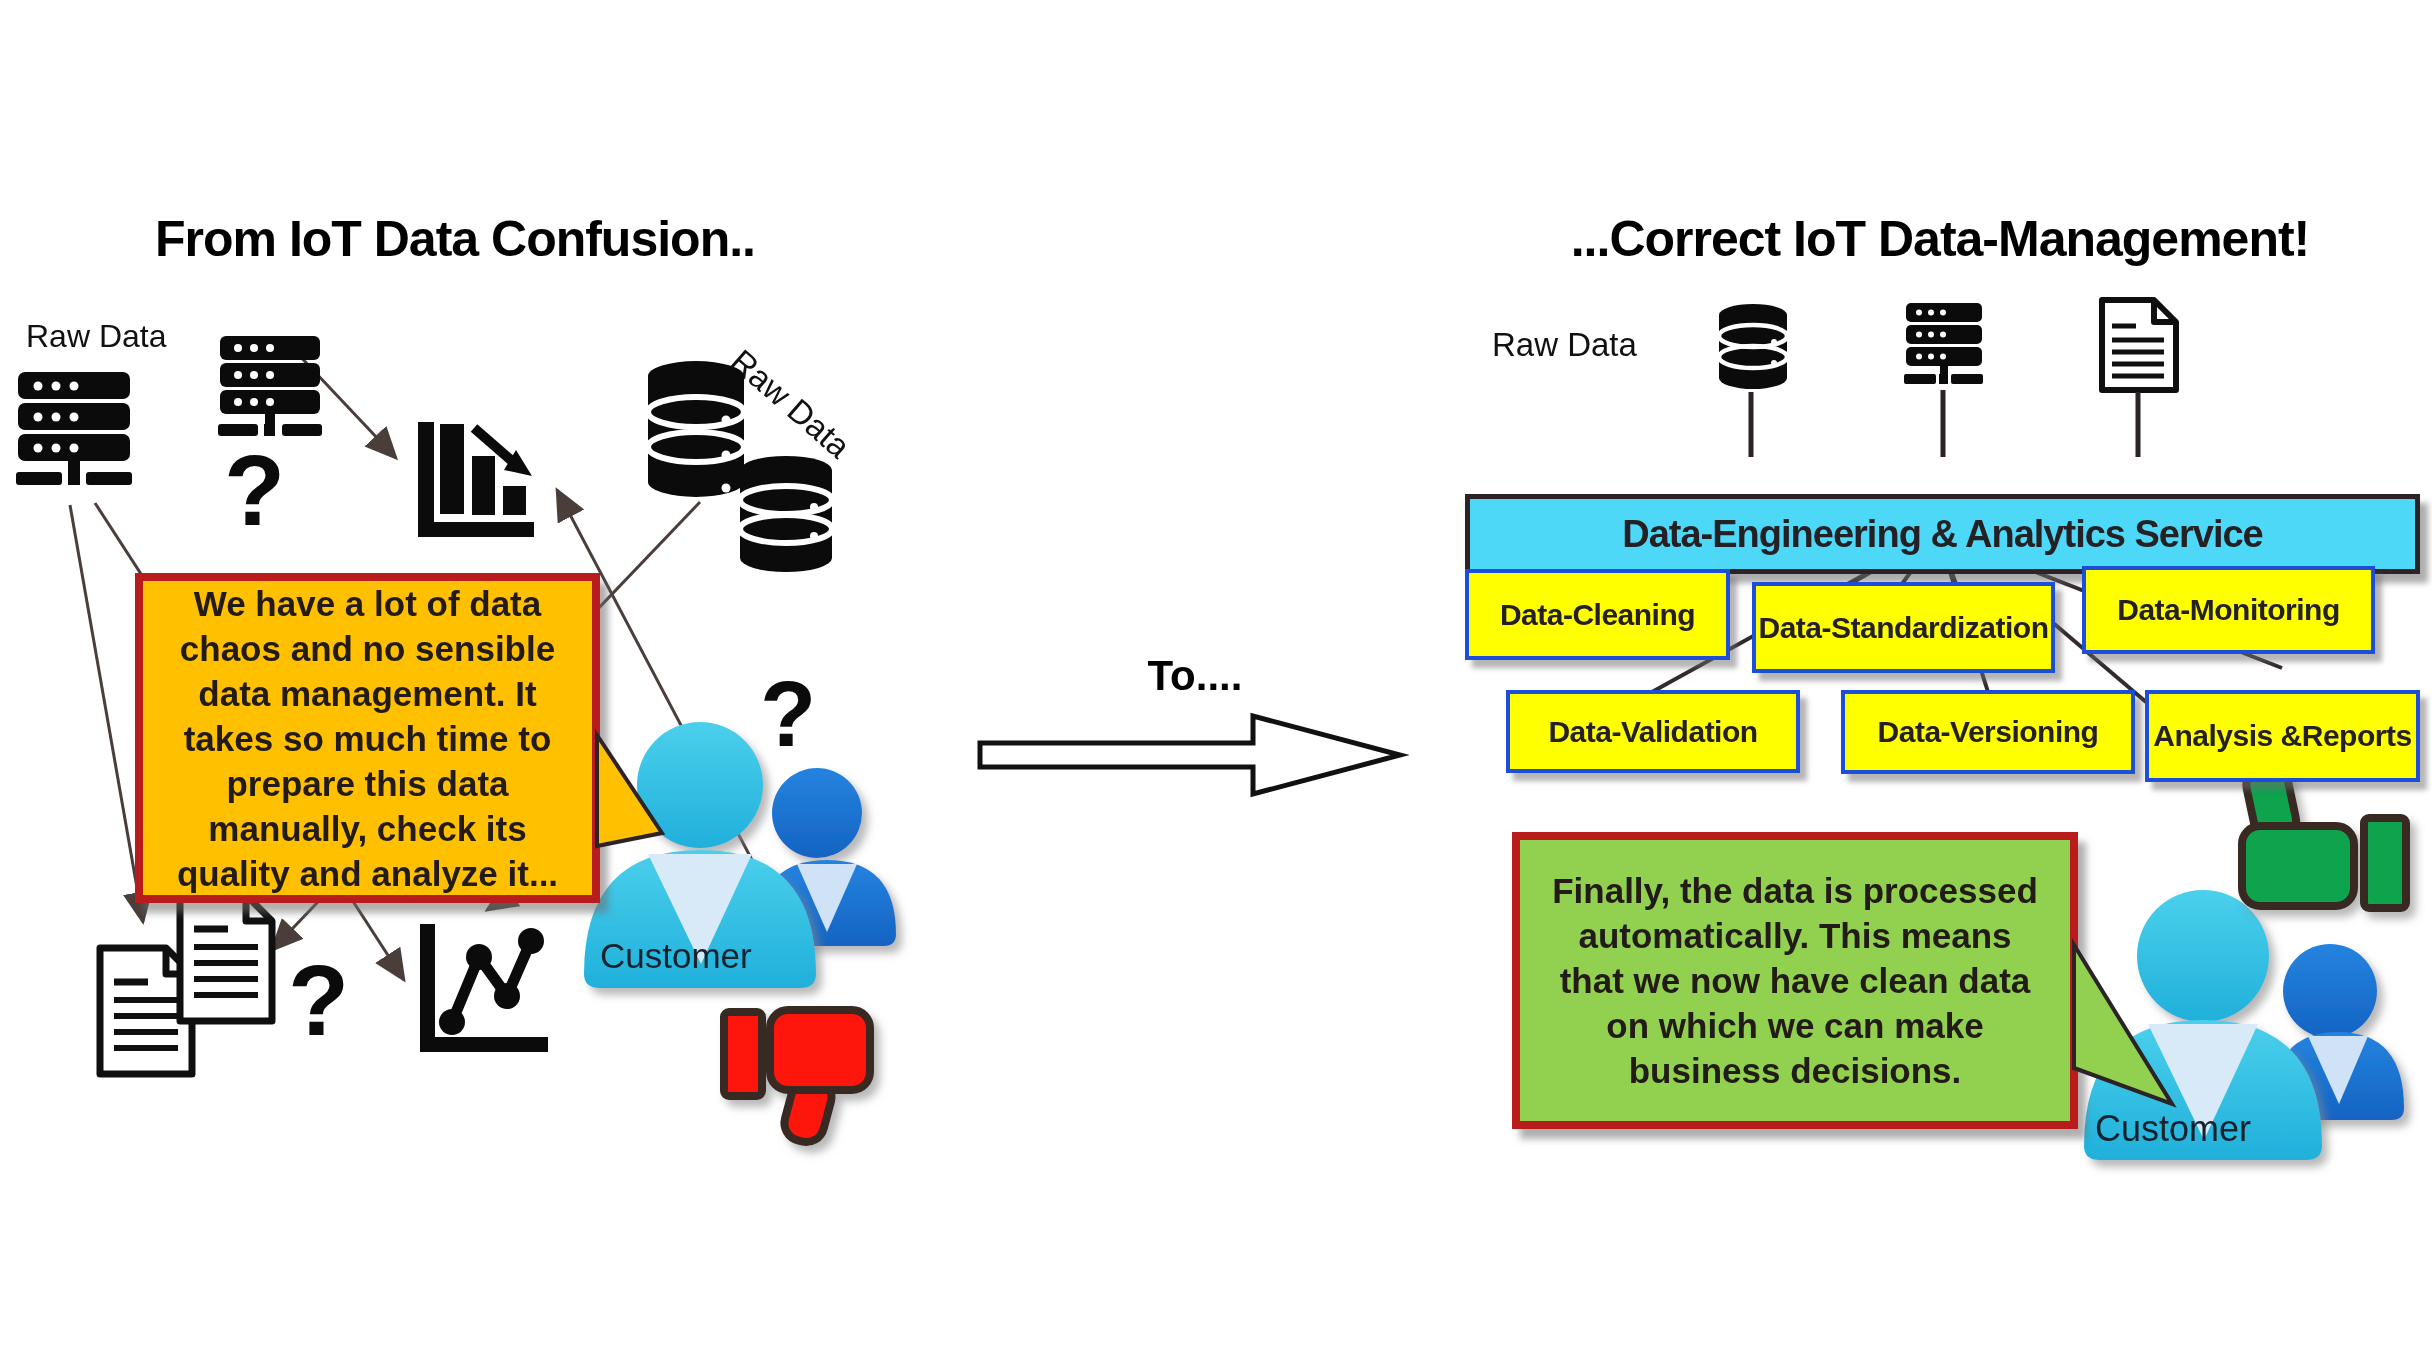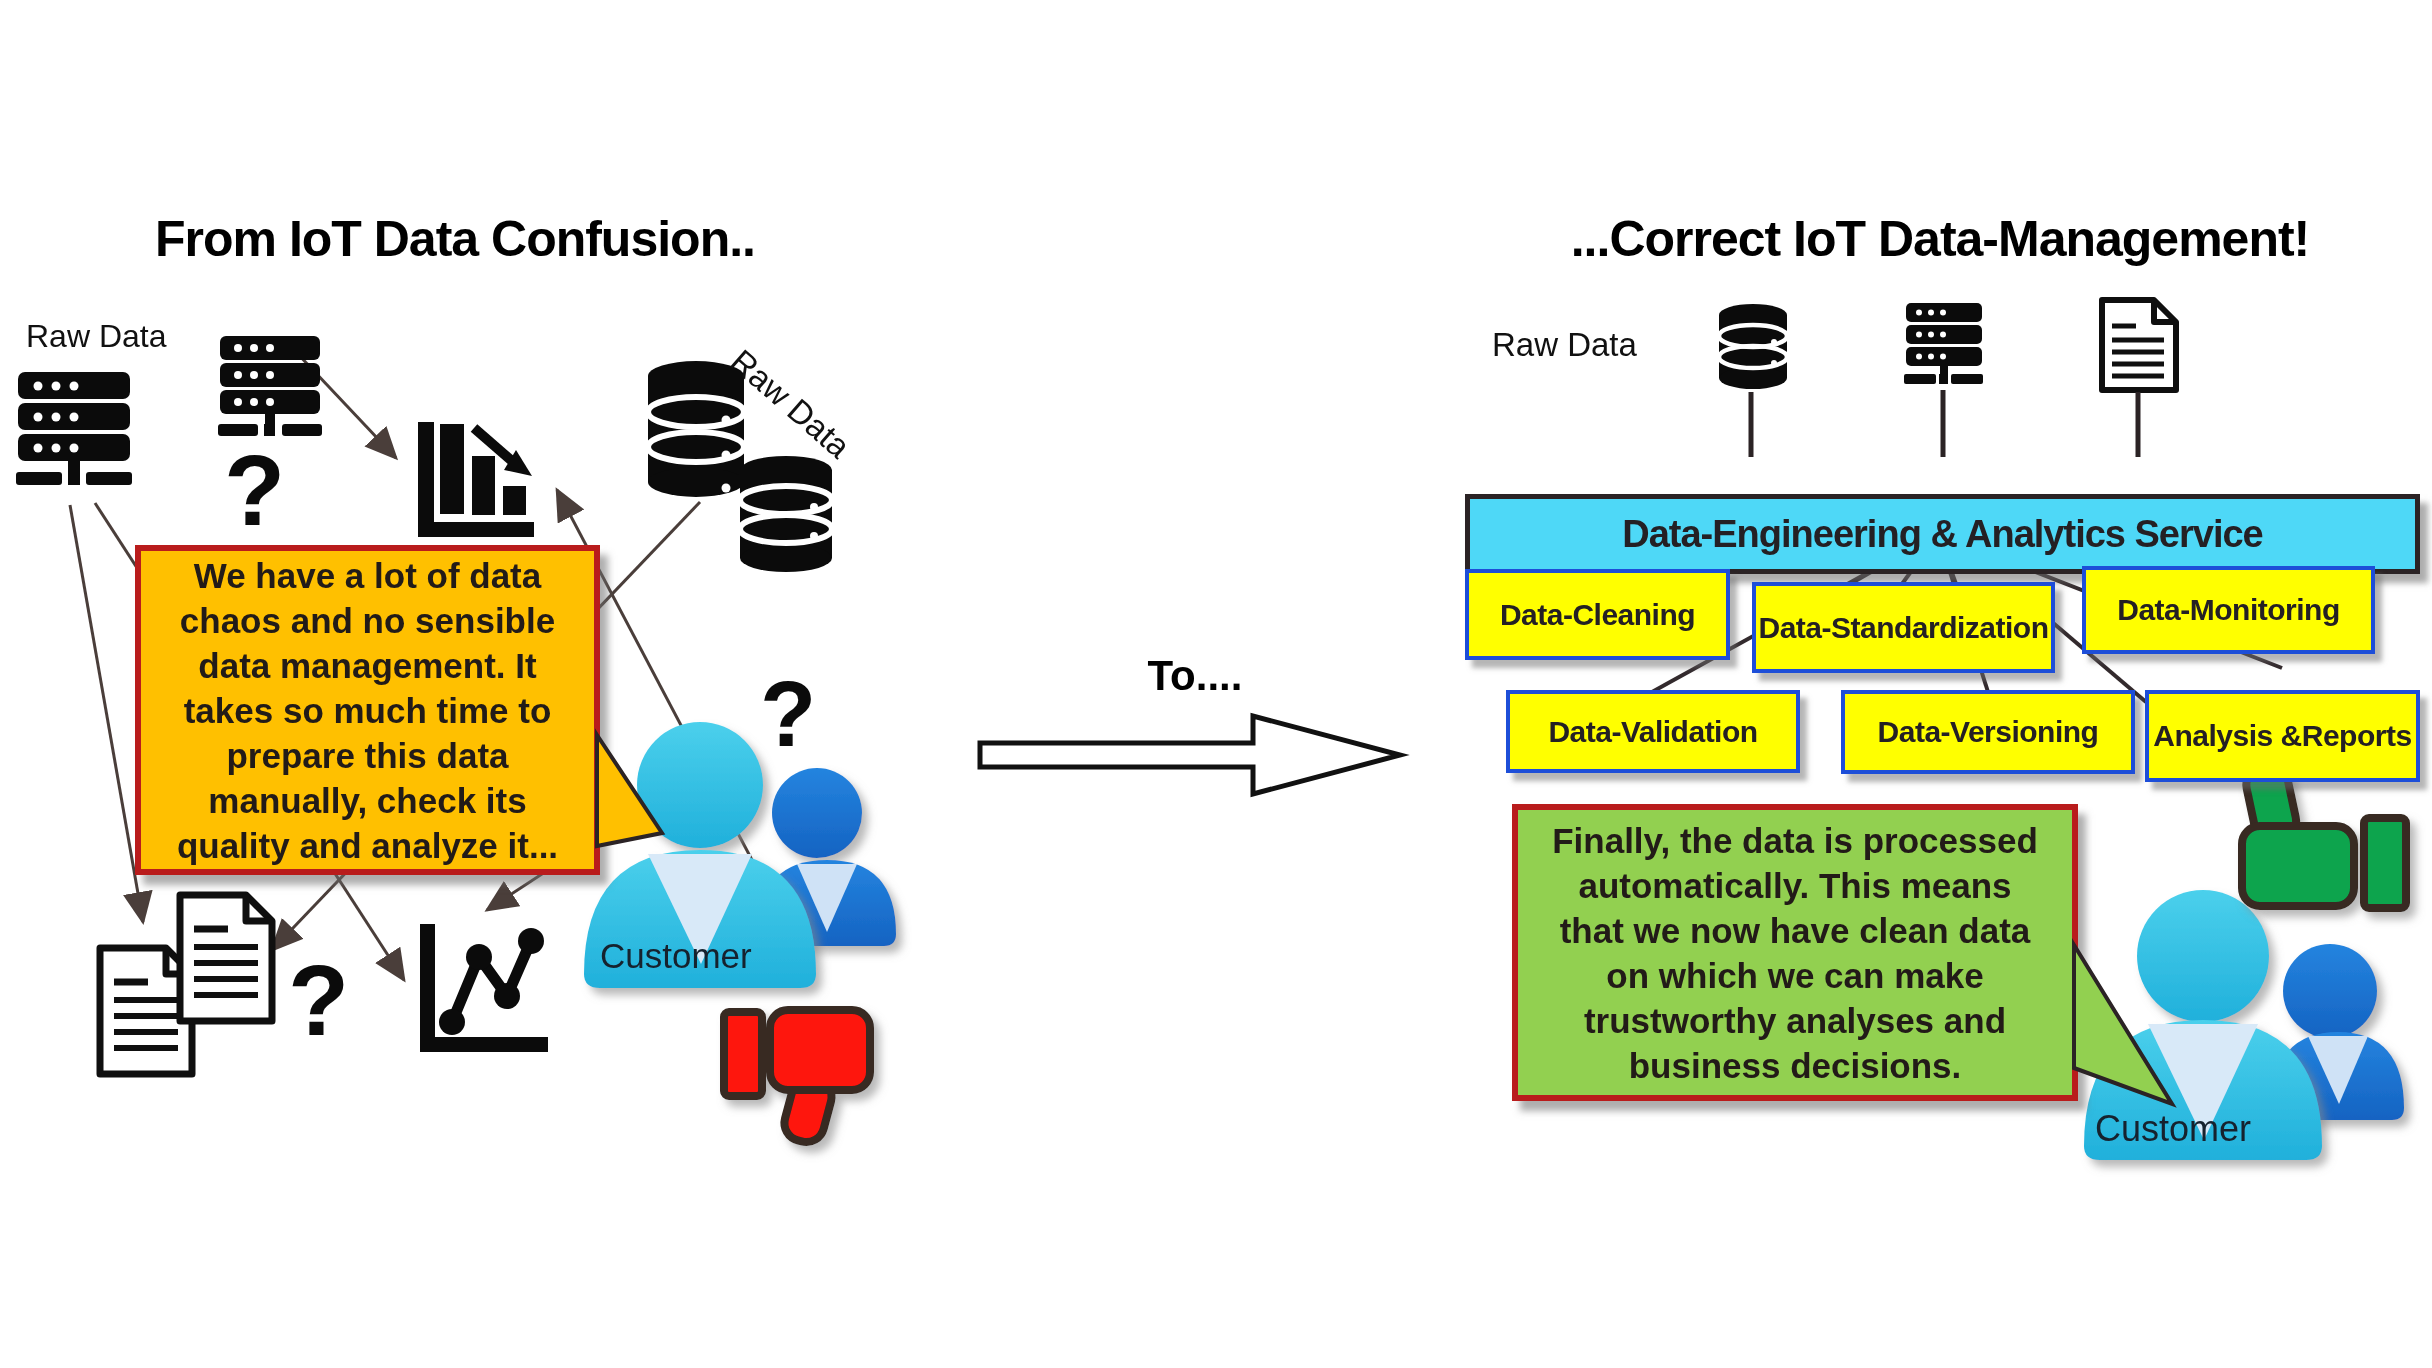--- a/index.html
+++ b/index.html
@@ -6,24 +6,24 @@
   *{box-sizing:border-box;}
   .stage{position:relative;width:2432px;height:1368px;background:#ffffff;overflow:hidden;
          font-family:"Liberation Sans",sans-serif;}
   svg.layer{position:absolute;left:0;top:0;z-index:1;}
   svg.layer-top{position:absolute;left:0;top:0;z-index:3;}
   .txt{position:absolute;z-index:2;color:#000;}
   .title{font-size:50px;font-weight:800;text-align:center;letter-spacing:-1px;}
   .small-label{font-size:32px;font-weight:400;color:#111;}
   .qmark{font-size:100px;font-weight:800;line-height:1;color:#0b0b0b;z-index:2;}
   .to-label{font-size:42px;font-weight:800;text-align:center;}
-  .bubble{position:absolute;z-index:2;border:6px solid #b91c1c;
+  .bubble{position:absolute;z-index:2;border:8px solid #b91c1c;
           box-shadow:8px 10px 7px rgba(110,110,110,.55);
           display:flex;flex-direction:column;justify-content:center;align-items:center;
-          text-align:center;font-weight:700;color:#221b18;}
+          text-align:center;font-weight:700;color:#221b18;margin-top:28px;}
   .bubble .bl{font-size:35px;line-height:45px;white-space:nowrap;}
   .service-box{position:absolute;z-index:2;background:#4ED8F7;border:5px solid #2b2325;
           box-shadow:8px 9px 6px rgba(105,105,105,.55);display:flex;align-items:center;
           justify-content:center;font-size:38px;font-weight:800;color:#242024;letter-spacing:-1px;}
   .ybox{position:absolute;z-index:2;background:#FFFF00;border:4px solid #1d4ed8;
           box-shadow:7px 8px 5px rgba(110,110,110,.5);display:flex;flex-direction:row;
           align-items:center;justify-content:center;text-align:center;
           font-size:30px;font-weight:800;color:#242024;line-height:1.2;letter-spacing:-0.5px;}
   .cust{position:absolute;z-index:4;font-weight:400;text-align:left;color:#16222e;}
   .rot{transform:rotate(41deg);transform-origin:left top;}
@@ -337,21 +337,20 @@
   <div class="ybox" style="left:2145px;top:665px;width:275px;height:92px;margin-top:25px;">
     <span>Analysis &amp;</span>
     <span>Reports</span>
   </div>
 
   <div class="bubble" style="left:1512px;top:804px;width:566px;height:297px;background:#92D050;">
     <div class="bl">Finally, the data is processed</div>
     <div class="bl">automatically. This means</div>
     <div class="bl">that we now have clean data</div>
     <div class="bl">on which we can make</div>
-    <div class="bl">trustworthy analyses and</div>
     <div class="bl">business decisions.</div>
   </div>
 
   <svg class="layer-top" width="2432" height="1368" viewBox="0 0 2432 1368">
     <path d="M597 735 L662 833 L597 846 Z" fill="#FFC000" stroke="#2b2325" stroke-width="4"></path>
     <path d="M2074 945 L2172 1104 L2074 1068 Z" fill="#92D050" stroke="#2b2325" stroke-width="4"></path>
   </svg>
 
   <div class="cust" style="left:600px;top:936px;width:210px;font-size:35px;">Customer</div>
   <div class="cust" style="left:2095px;top:1108px;width:220px;font-size:36px;">Customer</div>

